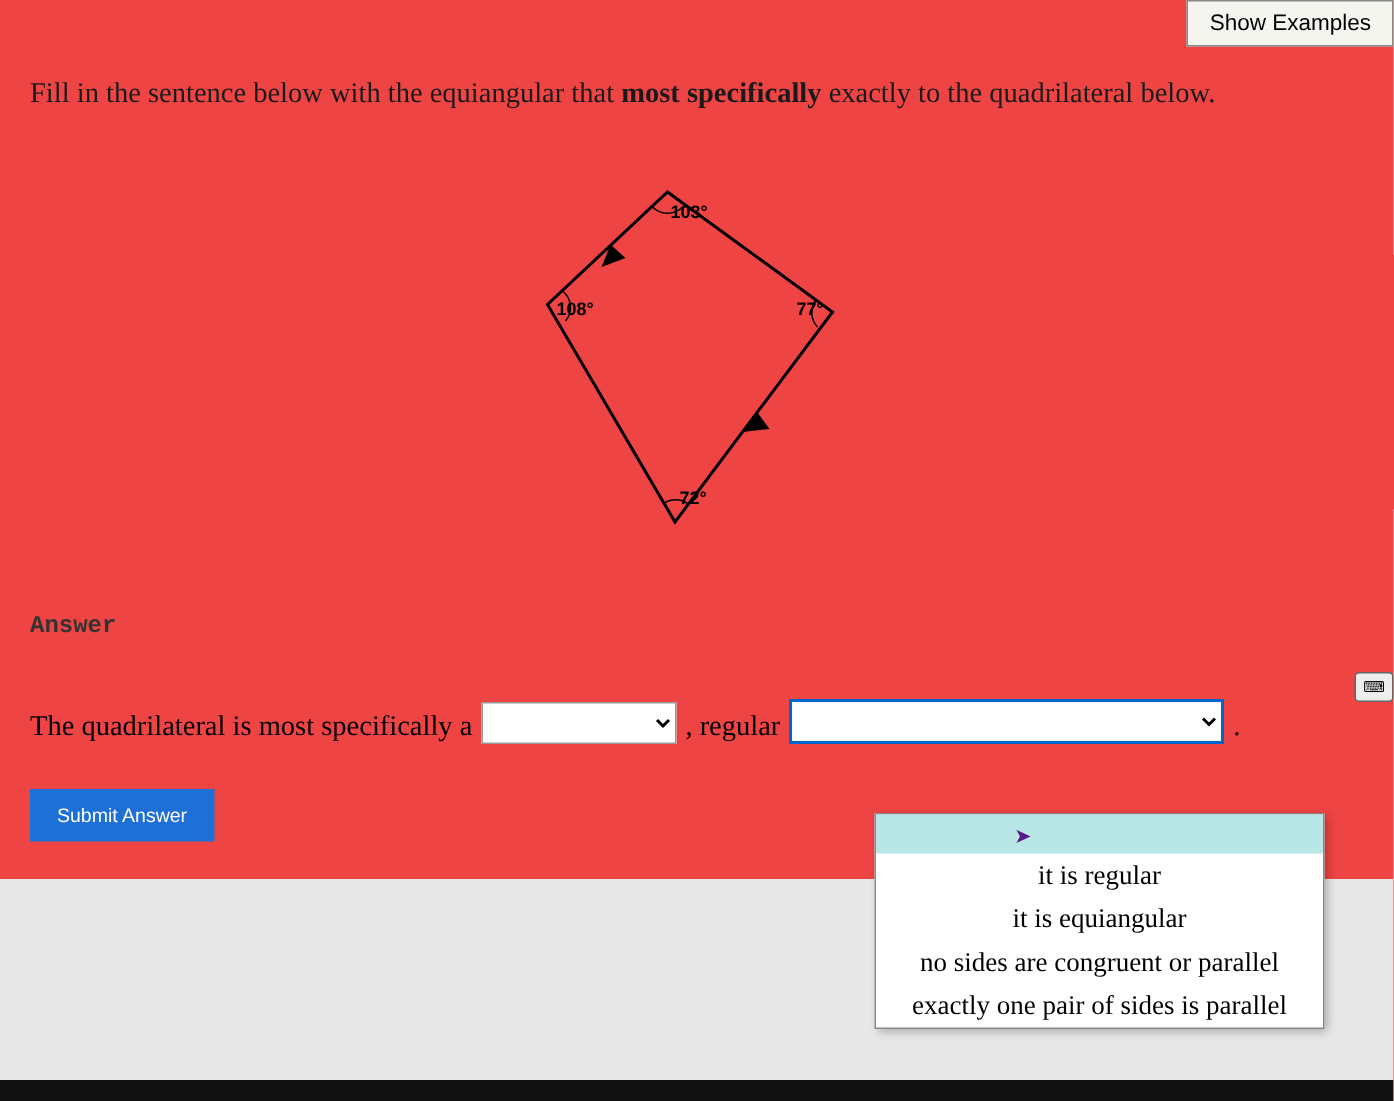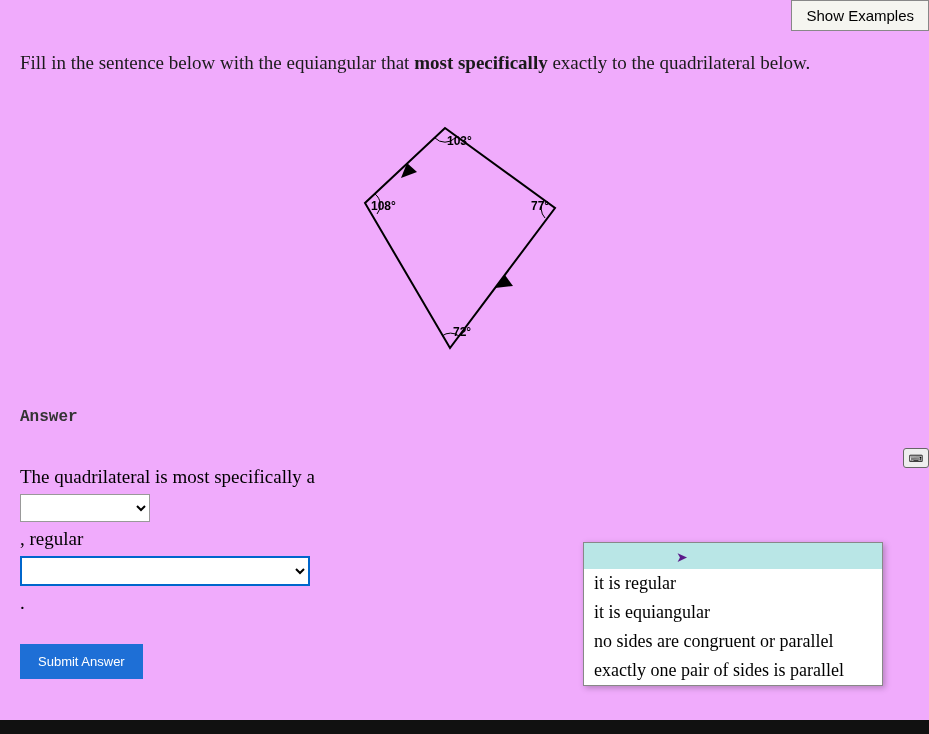--- a/index.html
+++ b/index.html
@@ -5,23 +5,23 @@
   * { box-sizing: border-box; margin: 0; padding: 0; }
   body {
     font-family: Georgia, 'Times New Roman', serif;
     background: #e8e8e8;
     width: 929px;
     height: 734px;
     overflow: hidden;
     position: relative;
   }
   .page {
-    background: #f0abfc;
+    background: #ef4444;
     padding: 0 20px 20px 20px;
-    height: 720px;
+    height: 586px;
     position: relative;
   }
   .top-row {
     display: flex;
     justify-content: space-between;
     align-items: flex-start;
     padding-top: 0;
   }
   .question-label {
     font-family: Arial, sans-serif;
@@ -57,24 +57,23 @@
   .answer-label {
     font-family: Liberation Mono, monospace;
     font-weight: bold;
     font-size: 16px;
     color: #333;
   }
   .sentence-row {
     margin-top: 40px;
     font-size: 19px;
     display: flex;
-    align-items: flex-start;
+    align-items: flex-end;
     flex-wrap: wrap;
     gap: 6px;
-    flex-direction: column;
   }
   .select-short {
     font-family: Arial, sans-serif;
     font-size: 14px;
     padding: 4px 6px;
     border: 1px solid #999;
     background: #fff;
     width: 130px;
     height: 28px;
   }
@@ -110,20 +109,21 @@
     z-index: 20;
   }
   .dropdown-panel .opt-highlight {
     background: #b9e6e6;
     height: 26px;
     position: relative;
   }
   .dropdown-panel .opt {
     padding: 4px 10px;
     cursor: pointer;
+    text-align: center;
   }
   .cursor-icon {
     position: absolute;
     left: 92px;
     top: 6px;
     color: #5a1a8a;
     font-size: 14px;
   }
   .keyboard-icon {
     position: absolute;

